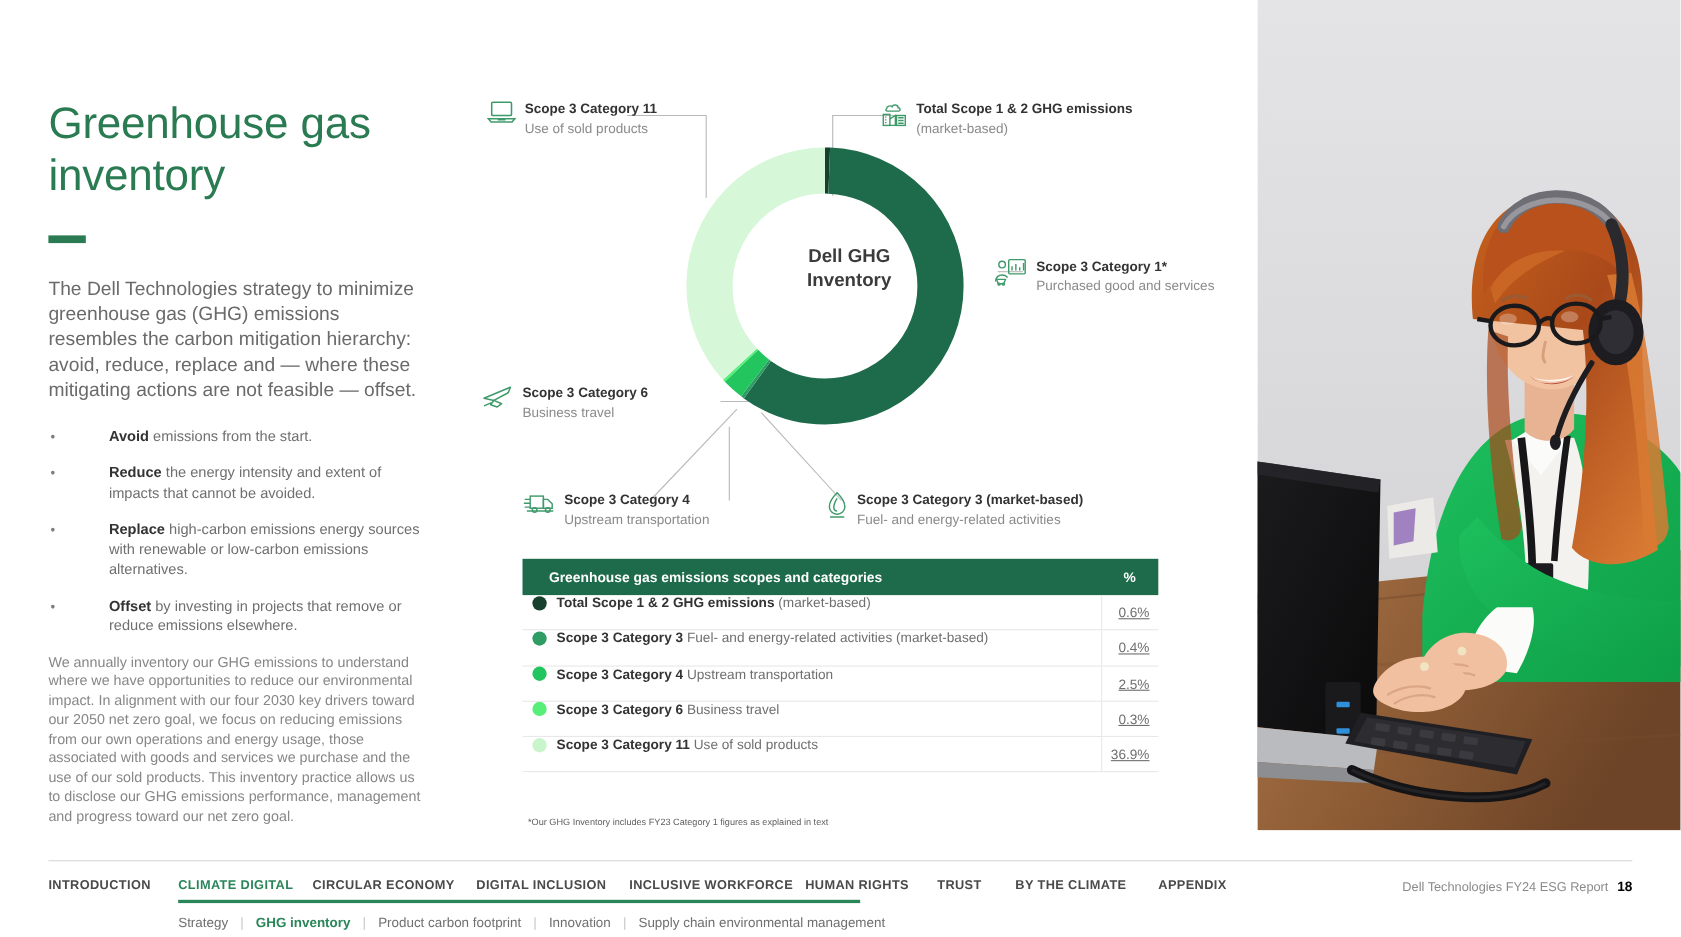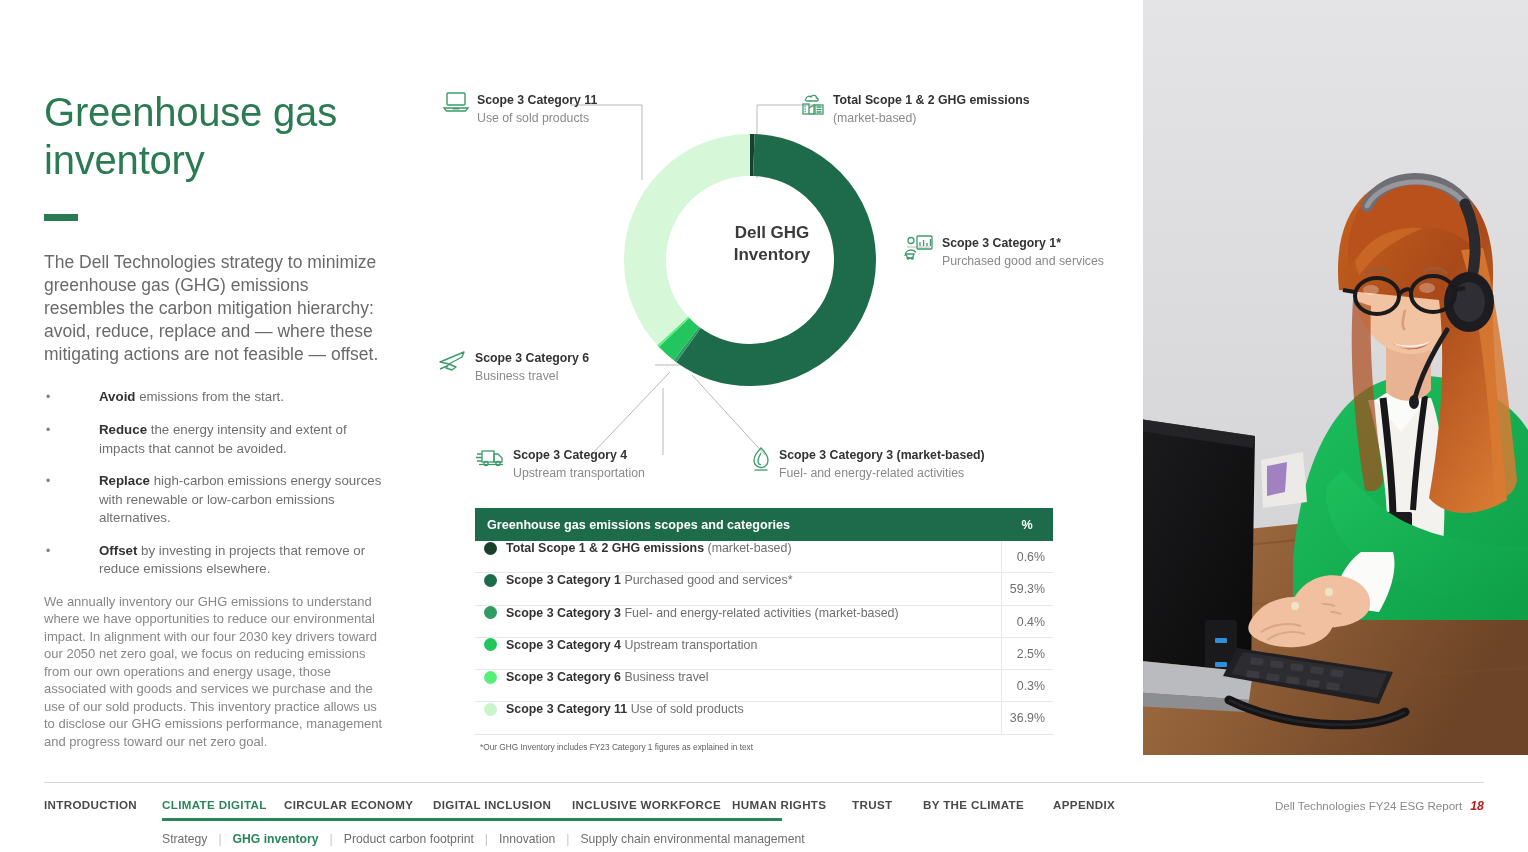--- a/index.html
+++ b/index.html
@@ -50,31 +50,31 @@
   .callout .ltxt { white-space: nowrap; }
   .callout .l1 { font-size: 12.3px; font-weight: 700; color: #333; line-height: 15px; }
   .callout .l2 { font-size: 12.3px; font-weight: 400; color: #8a8a8a; line-height: 15px; }
 
   
   .tbl { position: absolute; left: 475px; top: 508px; width: 578px; }
   .tbl-head {
     display: flex; background: #1d6b4a; color: #fff;
     font-size: 12.6px; font-weight: 700; height: 33px; align-items: center;
   }
-  .tbl-head .c1 { flex: 1; padding-left: 12px; }
+  .tbl-head .c1 { flex: 1; padding-left: 12px; margin-left: 12px; }
   .tbl-head .c2 { width: 52px; text-align: center; }
   .tbl-row {
     display: flex; align-items: flex-start; height: 32.3px;
     border-bottom: 1px solid #e8e8e8;
   }
   .tbl-row .c1 { flex: 1; display: flex; align-items: center; padding-left: 9px; }
   .tbl-row .c2 {
     width: 52px; text-align: right; padding-right: 8px;
     font-size: 12.4px; color: #6f6f6f;
-    border-left: 1px solid #e8e8e8; height: 32.3px; line-height: 32.3px;
+    border-left: 1px solid #e8e8e8; height: 32.3px; line-height: 32.3px; text-decoration: underline;
   }
   .swatch { width: 13px; height: 13px; border-radius: 50%; flex: 0 0 13px; margin-right: 9px; }
   .rlabel { font-size: 12.4px; color: #6f6f6f; }
   .rlabel b { color: #333; font-weight: 700; }
   .footnote { position: absolute; left: 480px; top: 742px; font-size: 8.3px; color: #5e5e5e; }
 
   
   .photo { position: absolute; left: 1143px; top: 0; width: 385px; height: 755px; overflow: hidden; }
 
   
@@ -86,21 +86,21 @@
   }
   .nav-item.active { color: #2a8659; }
   .nav-underline { position: absolute; top: 20px; height: 3px; background: #2a8659; }
   .subnav { position: absolute; left: 162px; top: 830px; height: 18px; display: flex; align-items: center; }
   .subnav span { font-size: 12.2px; color: #6f6f6f; white-space: nowrap; }
   .subnav span.active { color: #2a8659; font-weight: 700; }
   .subnav .sep { color: #c6c6c6; margin: 0 11px; }
   .page-meta {
     position: absolute; right: 44px; top: 799px; font-size: 11.6px; color: #8a8a8a; white-space: nowrap;
   }
-  .page-meta b { color: #b91c1c; font-weight: 700; margin-left: 8px; font-size: 12.4px; font-style: italic; }
+  .page-meta b { color: #000000; font-weight: 700; margin-left: 8px; font-size: 12.4px; }
 </style>
 </head>
 <body>
 
 <div class="page">
 
   <div class="left-col">
     <div class="page-title">Greenhouse gas inventory</div>
     <div class="title-rule"></div>
     <div class="lede">The Dell Technologies strategy to minimize greenhouse gas (GHG) emissions resembles the carbon mitigation hierarchy: avoid, reduce, replace and — where these mitigating actions are not feasible — offset.</div>
@@ -272,27 +272,20 @@
     </div>
 
     <div class="tbl-row">
       <div class="c1">
         <span class="swatch" style="background:#17412c"></span>
         <span class="rlabel"><b>Total Scope 1 &amp; 2 GHG emissions</b><span> (market-based)</span></span>
       </div>
       <div class="c2">0.6%</div>
     </div>
 
-    <div class="tbl-row">
-      <div class="c1">
-        <span class="swatch" style="background:#1d6b4a"></span>
-        <span class="rlabel"><b>Scope 3 Category 1</b><span> Purchased good and services*</span></span>
-      </div>
-      <div class="c2">59.3%</div>
-    </div>
 
     <div class="tbl-row">
       <div class="c1">
         <span class="swatch" style="background:#2f9c63"></span>
         <span class="rlabel"><b>Scope 3 Category 3</b><span> Fuel- and energy-related activities (market-based)</span></span>
       </div>
       <div class="c2">0.4%</div>
     </div>
 
     <div class="tbl-row">

